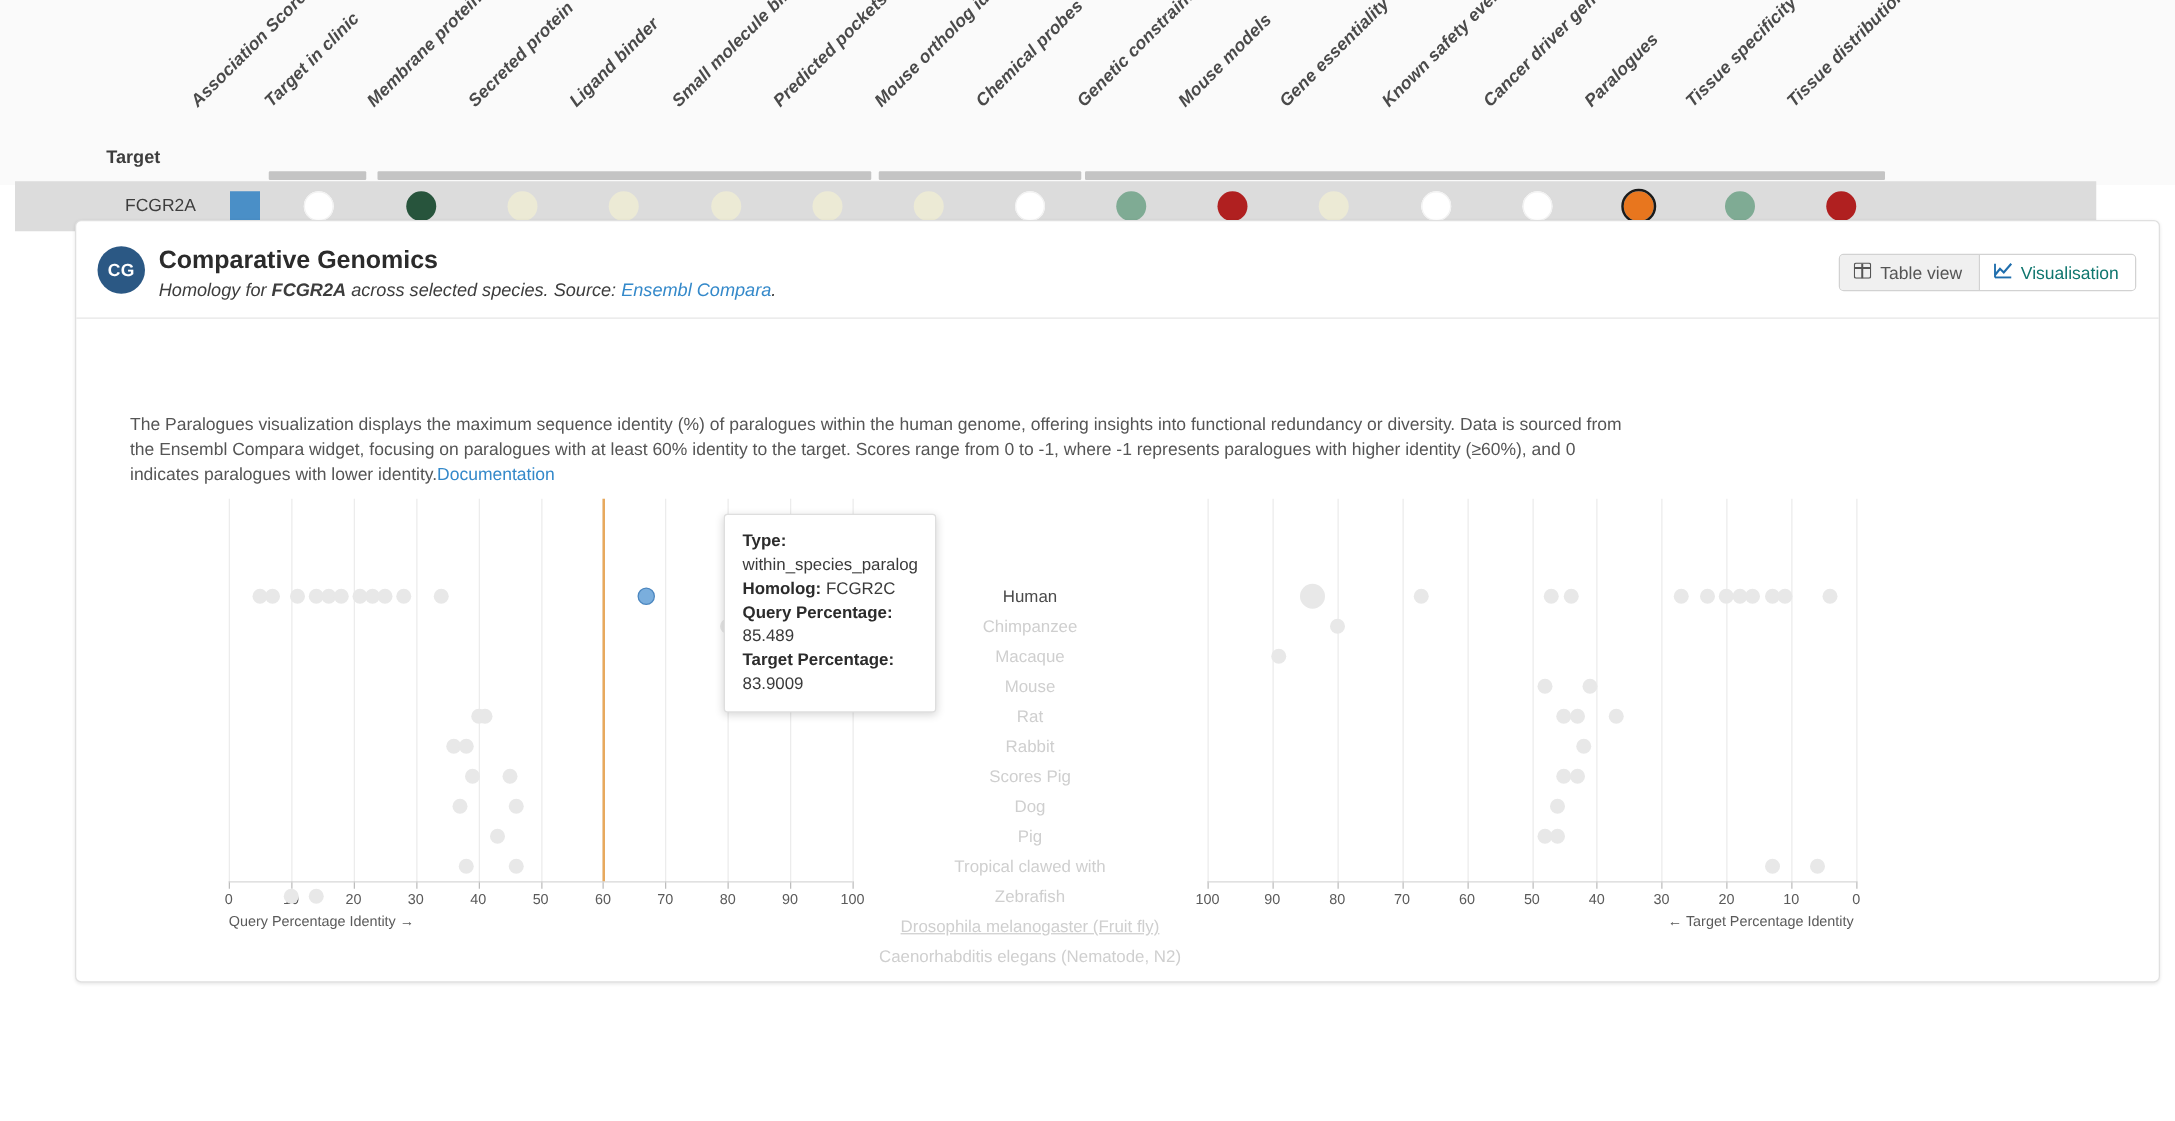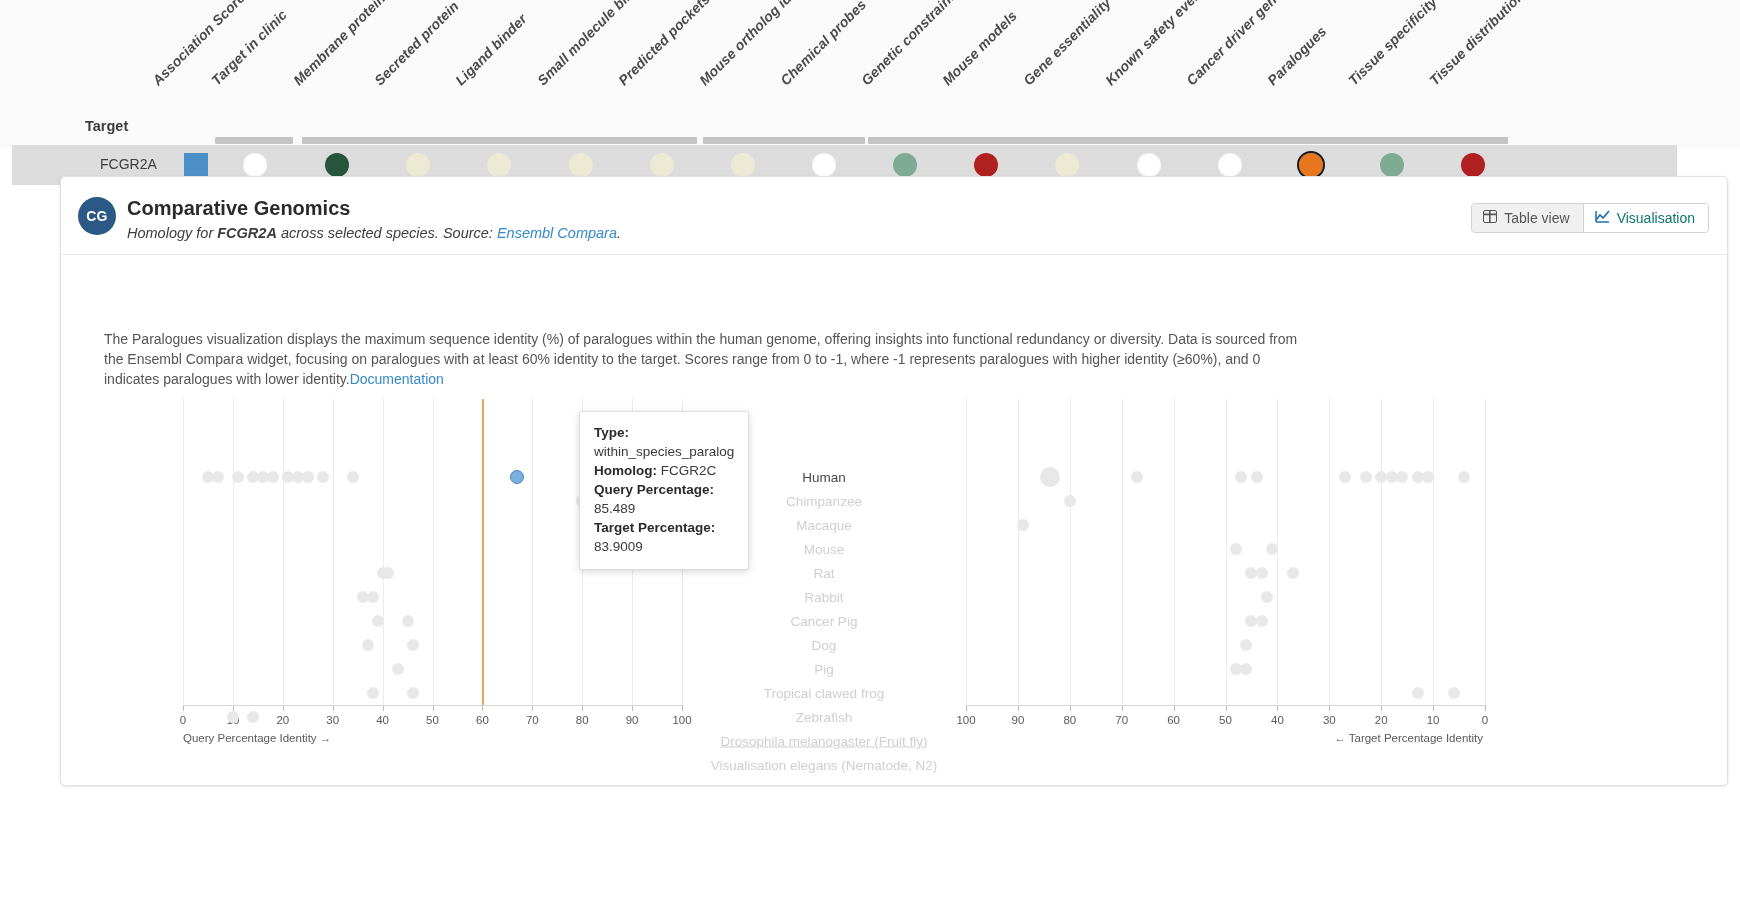--- a/index.html
+++ b/index.html
@@ -320,27 +320,27 @@
           <div class="ticklabel" style="left: 1424px; top: 323px;">0</div>
           <div class="axisline" style="left: 905px; top: 314px; width: 519px;"></div>
           <div class="axistitle" style="top: 341px; left: 1422px; transform: translateX(-100%);">← Target Percentage Identity</div>
           <div class="threshold" style="left: 421.4px; top: 8px; height: 306px; background: rgb(232, 169, 93);"></div>
           <div class="species primary" style="left: 763px; top: 86px;">Human</div>
           <div class="species" style="left: 763px; top: 110px;">Chimpanzee</div>
           <div class="species" style="left: 763px; top: 134px;">Macaque</div>
           <div class="species" style="left: 763px; top: 158px;">Mouse</div>
           <div class="species" style="left: 763px; top: 182px; text-align: right;">Rat</div>
           <div class="species" style="left: 763px; top: 206px;">Rabbit</div>
-          <div class="species" style="left: 763px; top: 230px;">Cancer Pig</div>
+          <div class="species" style="left: 763px; top: 230px;">Scores Pig</div>
           <div class="species" style="left: 763px; top: 254px;">Dog</div>
           <div class="species" style="left: 763px; top: 278px;">Pig</div>
-          <div class="species" style="left: 763px; top: 302px;">Tropical clawed frog</div>
+          <div class="species" style="left: 763px; top: 302px;">Tropical clawed with</div>
           <div class="species" style="left: 763px; top: 326px;">Zebrafish</div>
           <div class="species" style="left: 763px; top: 350px; text-decoration: underline;">Drosophila melanogaster (Fruit fly)</div>
-          <div class="species" style="left: 763px; top: 374px;">Visualisation elegans (Nematode, N2)</div>
+          <div class="species" style="left: 763px; top: 374px;">Caenorhabditis elegans (Nematode, N2)</div>
           <div class="pt" style="left: 146.95px; top: 86px; width: 12px; height: 12px;"></div>
           <div class="pt" style="left: 156.93px; top: 86px; width: 12px; height: 12px;"></div>
           <div class="pt" style="left: 176.89px; top: 86px; width: 12px; height: 12px;"></div>
           <div class="pt" style="left: 191.86px; top: 86px; width: 12px; height: 12px;"></div>
           <div class="pt" style="left: 201.84px; top: 86px; width: 12px; height: 12px;"></div>
           <div class="pt" style="left: 211.82px; top: 86px; width: 12px; height: 12px;"></div>
           <div class="pt" style="left: 226.79px; top: 86px; width: 12px; height: 12px;"></div>
           <div class="pt" style="left: 236.77px; top: 86px; width: 12px; height: 12px;"></div>
           <div class="pt" style="left: 246.75px; top: 86px; width: 12px; height: 12px;"></div>
           <div class="pt" style="left: 261.72px; top: 86px; width: 12px; height: 12px;"></div>

